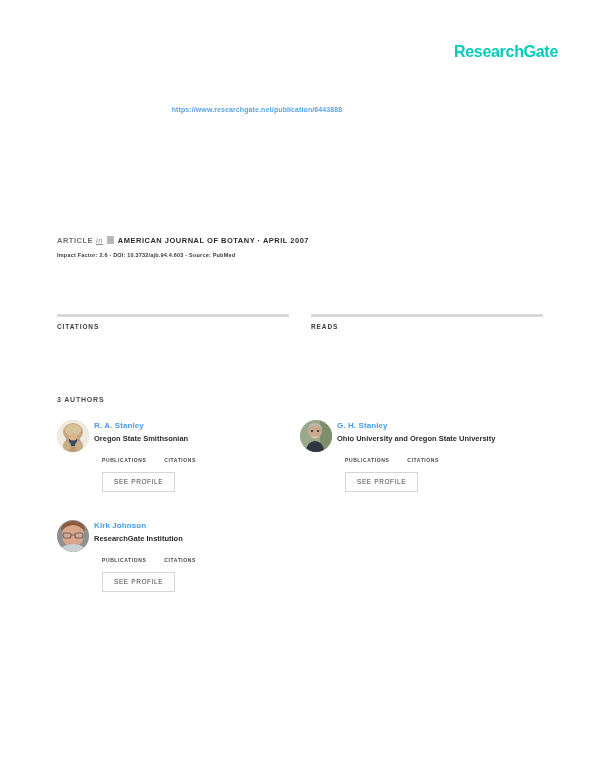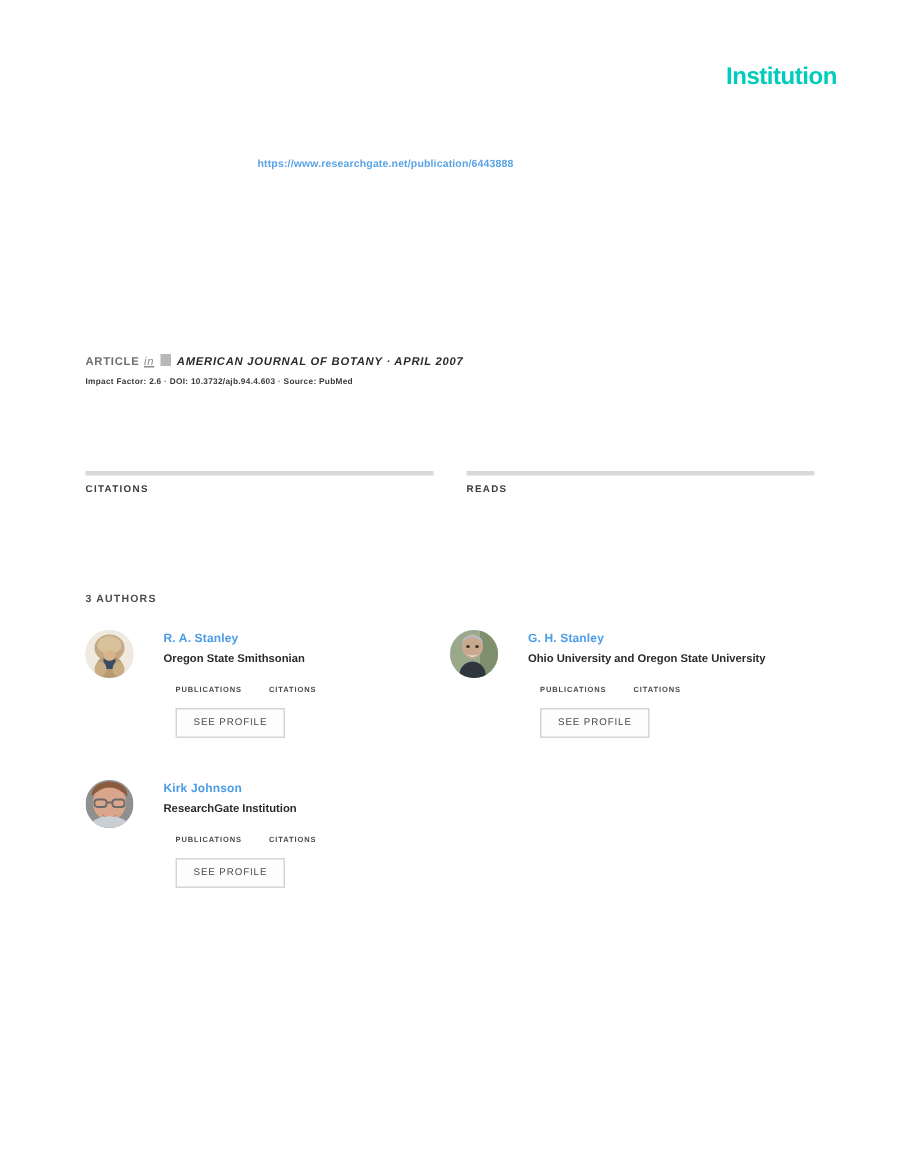--- a/index.html
+++ b/index.html
@@ -63,21 +63,21 @@
     letter-spacing: 0.5px;
     color: #3a3a3a;
     line-height: 1.3;
     display: flex;
     gap: 3px;
     flex-wrap: nowrap;
     white-space: nowrap;
   }
   .meta-kind { color: #6e6e6e; }
   .meta-in   { color: #8a8a8a; font-weight: normal; font-style: italic; text-decoration: underline; }
-  .meta-journal { color: #2b2b2b; font-style: italic; }
+  .meta-journal { color: #2b2b2b; }
   .journal-icon {
     display: inline-block;
     width: 7px;
     height: 8px;
     background: #b8b8b8;
     position: relative;
     top: 0px;
     margin: 0 1px;
   }
   .meta-line-2 {
@@ -135,21 +135,21 @@
     left: 57px;
     right: 57px;
     display: flex;
     flex-wrap: wrap;
   }
   .author-card {
     width: 50%;
     box-sizing: border-box;
     display: flex;
     align-items: flex-start;
-    gap: 20px;
+    gap: 5px;
     margin-bottom: 28px;
     padding-right: 10px;
   }
 
   .avatar {
     width: 32px;
     height: 32px;
     border-radius: 50%;
     flex: 0 0 32px;
     overflow: hidden;
@@ -212,21 +212,21 @@
     padding: 6px 11px;
     line-height: 1;
     white-space: nowrap;
   }
 </style>
 </head>
 <body>
 
 <div class="page">
 
-  <div class="brand">Institution</div>
+  <div class="brand">ResearchGate</div>
 
   <div class="url-line">https://www.researchgate.net/publication/6443888</div>
 
   <div class="meta-block">
     <div class="meta-line-1">
       <span class="meta-kind">ARTICLE</span>
       <span class="meta-in">in</span>
       <span class="journal-icon"></span>
       <span class="meta-journal">AMERICAN JOURNAL OF BOTANY · APRIL 2007</span>
     </div>

